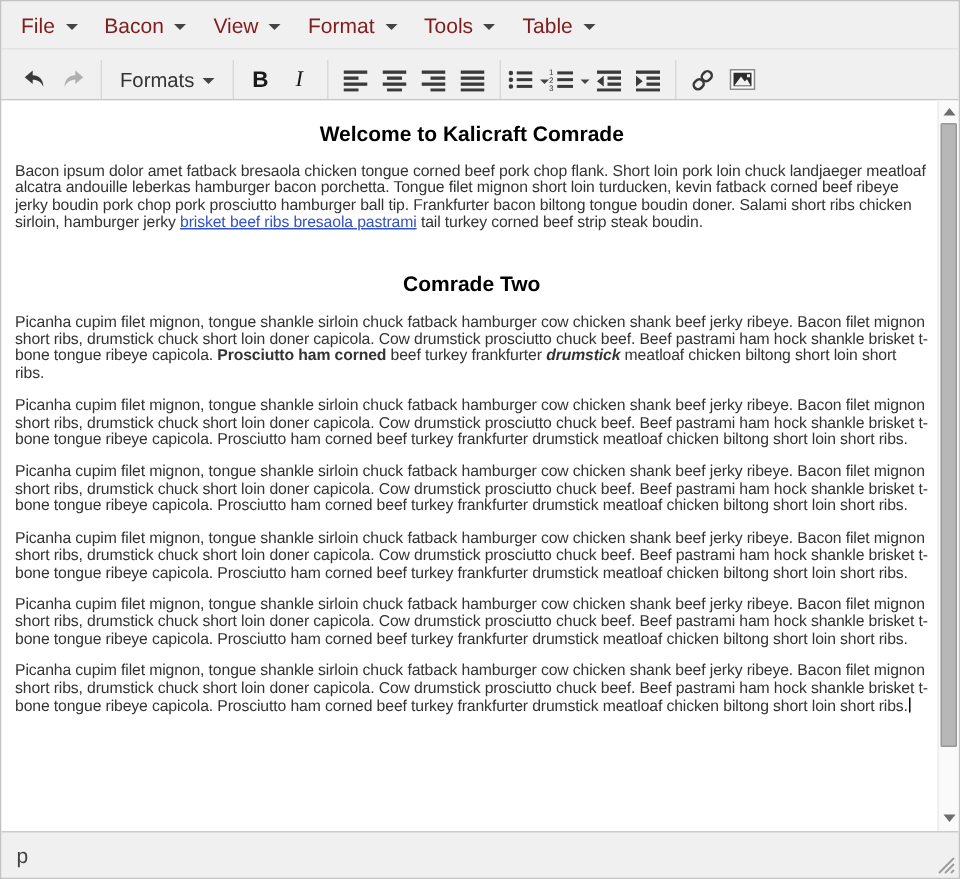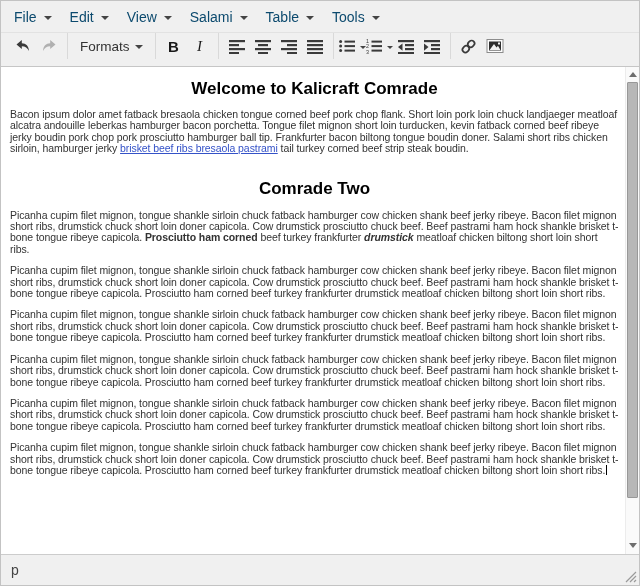--- a/index.html
+++ b/index.html
@@ -14,33 +14,33 @@
     position:relative;
   }
 
   
   .menubar {
     height:31px; display:flex; align-items:center;
     padding:0 4px; background:#f0f0f0; flex:0 0 auto;
   }
   .menu-item {
     display:flex; align-items:center; gap:7px;
-    padding:5px 9px; font-size:14px; color:#0c4a6e; cursor:default;
+    padding:5px 9px; font-size:14px; color:#7f1d1d; cursor:default;
     border-radius:2px;
   }
   .caret {
     width:0; height:0;
     border-left:4px solid transparent; border-right:4px solid transparent;
     border-top:4px solid #444; margin-top:2px;
   }
   .caret.small { border-left-width:3.5px; border-right-width:3.5px; border-top-width:3.5px; }
 
   
   .toolbar {
-    height:35px; display:flex; align-items:flex-start;
+    height:35px; display:flex; align-items:flex-end;
     padding:0 4px; background:#f0f0f0;
     border-top:1px solid #e2e2e2;
     border-bottom:1px solid #c6c6c6;
     flex:0 0 auto;
   }
   .tb-group { display:flex; align-items:center; padding:0 5px; height:26px; }
   .tb-group + .tb-group { border-left:1px solid #d9d9d9; }
   .tb-btn {
     min-width:26px; height:26px;
     display:flex; align-items:center; justify-content:center;
@@ -55,21 +55,21 @@
   .content-wrap {
     flex:1 1 auto; position:relative; background:#fff; overflow:hidden;
   }
   .editor-body {
     margin-right:14px;
     padding:2px 6px 0 9px;
     font-size:10.5px; line-height:11.4px; letter-spacing:-0.08px;
     color:#333;
   }
   .editor-body h1 {
-    font-size:17px; line-height:20px; font-weight:bold; color:#000;
+    font-size:14px; line-height:20px; font-weight:bold; color:#000;
     text-align:center; letter-spacing:0;
     margin:10px 0 8px 0;
   }
   .editor-body h1.second { margin-top:24px; margin-bottom:11px; }
   .editor-body p { margin:10px 0; }
   .editor-body a { color:#3452c8; text-decoration:underline; }
   .text-caret {
     display:inline-block; width:1px; height:10px;
     background:#000; vertical-align:-1px; margin-left:1px;
   }
@@ -109,37 +109,37 @@
 <body>
 
 <div class="editor">
 
   <div class="menubar">
     <div class="menu-item">
       <span>File</span>
       <i class="caret"></i>
     </div>
     <div class="menu-item">
-      <span>Edit</span>
+      <span>Bacon</span>
       <i class="caret"></i>
     </div>
     <div class="menu-item">
       <span>View</span>
       <i class="caret"></i>
     </div>
     <div class="menu-item">
-      <span>Salami</span>
+      <span>Format</span>
+      <i class="caret"></i>
+    </div>
+    <div class="menu-item">
+      <span>Tools</span>
       <i class="caret"></i>
     </div>
     <div class="menu-item">
       <span>Table</span>
-      <i class="caret"></i>
-    </div>
-    <div class="menu-item">
-      <span>Tools</span>
       <i class="caret"></i>
     </div>
   </div>
 
   <div class="toolbar">
 
     <div class="tb-group">
       <div class="tb-btn">
         <svg width="16" height="16" viewBox="0 0 16 16">
           <path d="M6.8 2 L1.5 6.5 L6.8 11 V8.2 C10.2 8.2 12.6 9.8 13.9 13 C13.9 8 11 5.2 6.8 5.2 Z" fill="#3a3a3a"></path>

